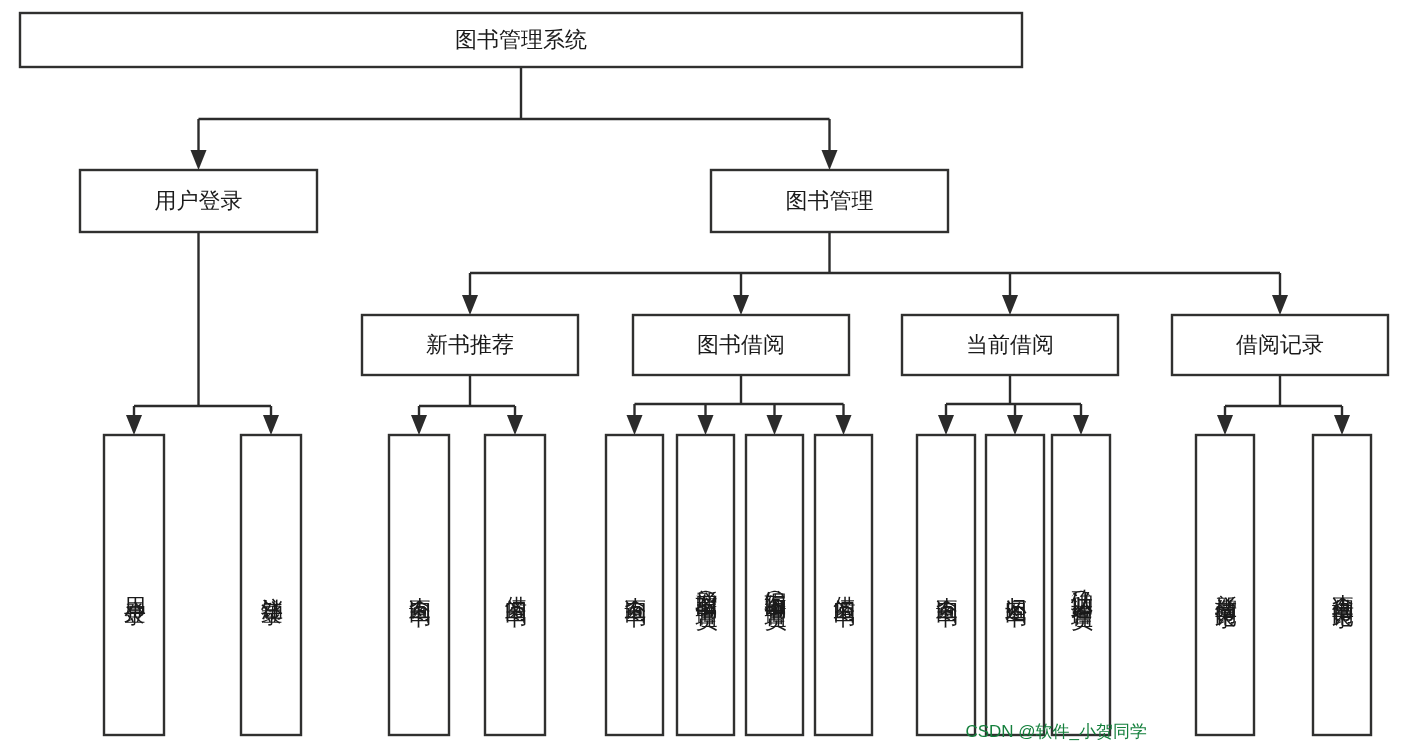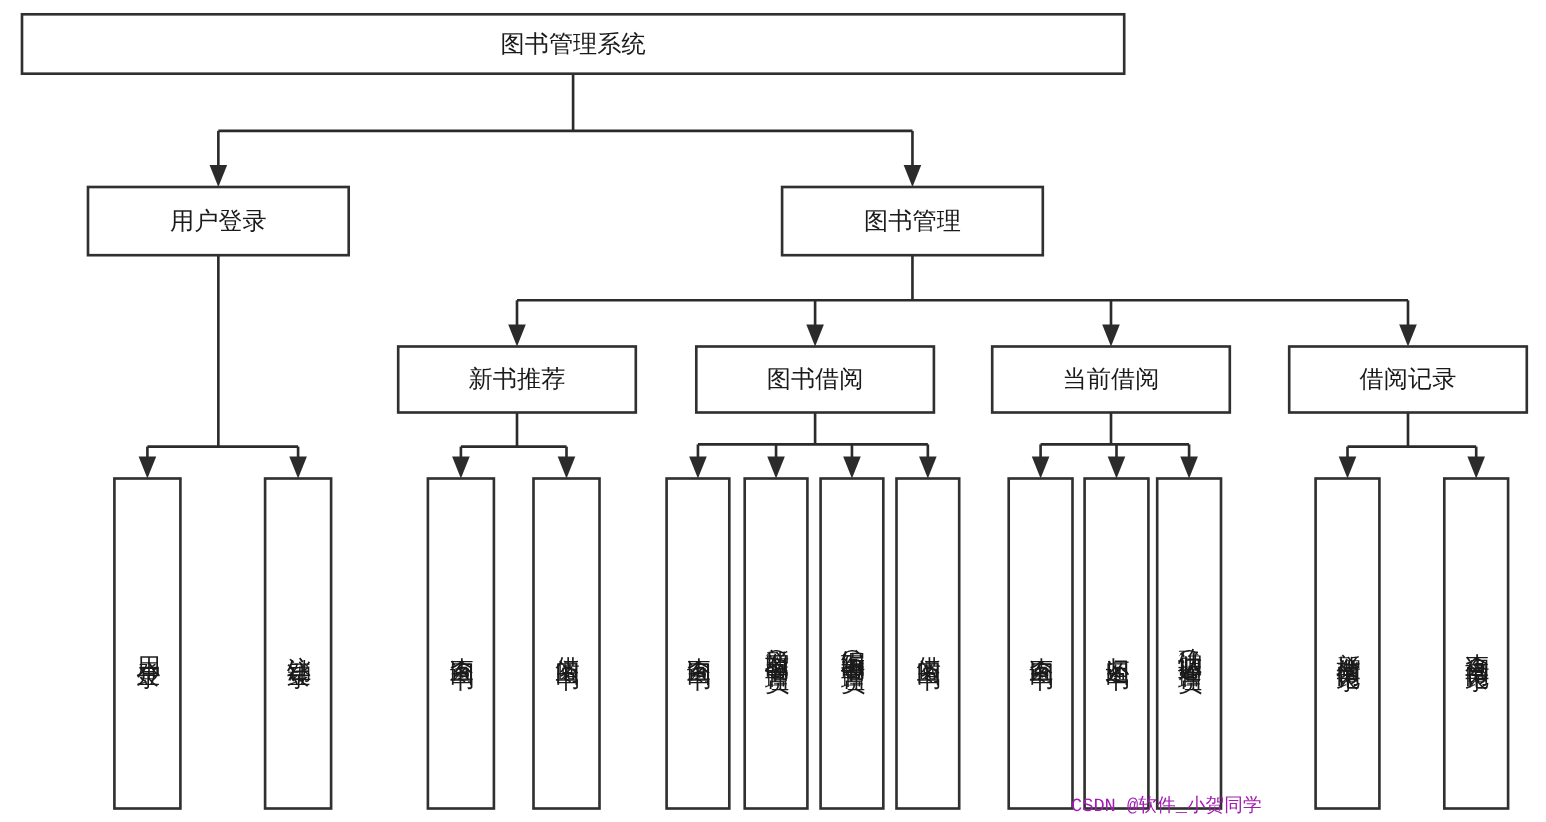--- a/index.html
+++ b/index.html
@@ -54,23 +54,23 @@
     stroke-linecap: butt;
   }
   .link-arrow {
     fill: #2b2b2b;
     stroke: none;
   }
   .watermark {
     position: absolute;
     right: 8px;
     bottom: 4px;
-    color: #a21caf;
+    color: #15803d;
     font-size: 17px;
-    font-family: Liberation Mono, monospace;
+    font-family: Liberation Sans, sans-serif;
     white-space: nowrap;
     user-select: none;
   }
 </style>
 </head>
 <body>
 
 <div id="diagram-root">
 
   <svg class="diagram-canvas" viewBox="0 0 1405 747">

